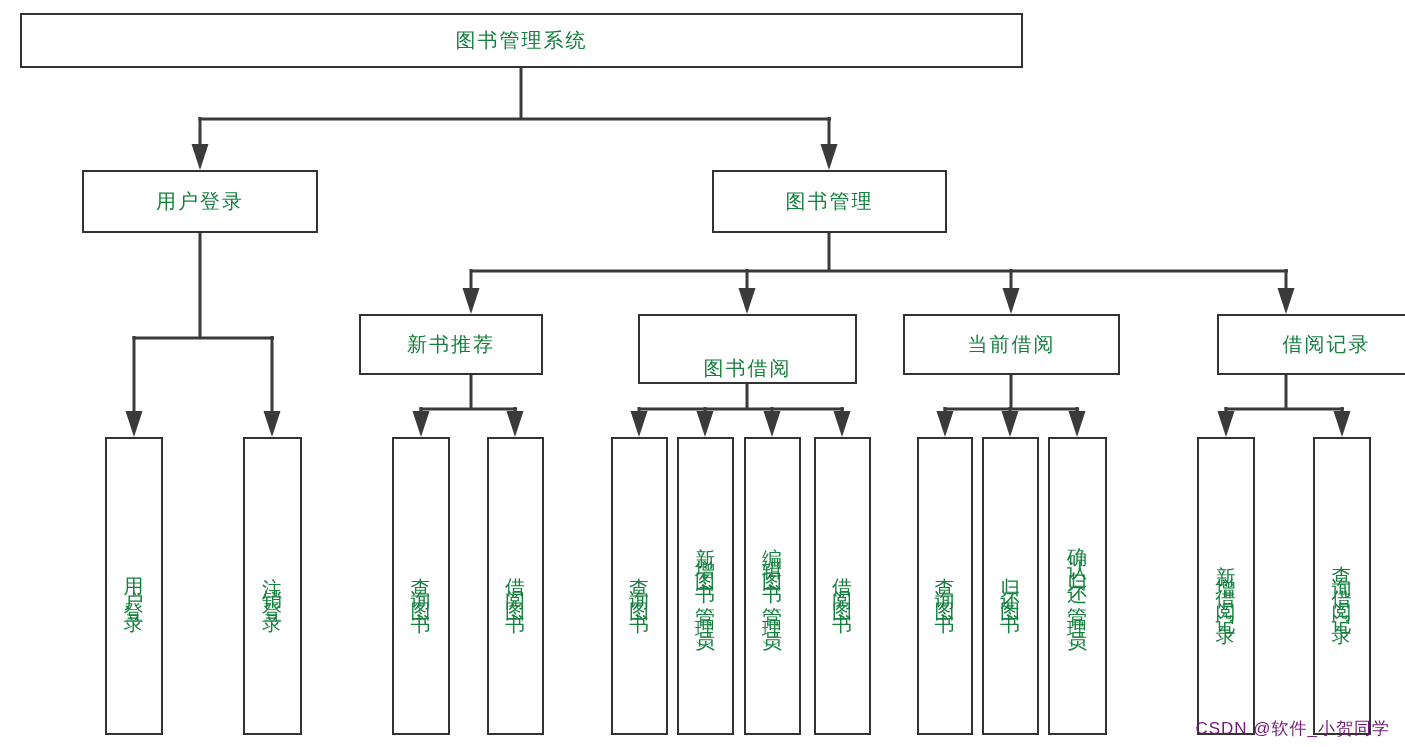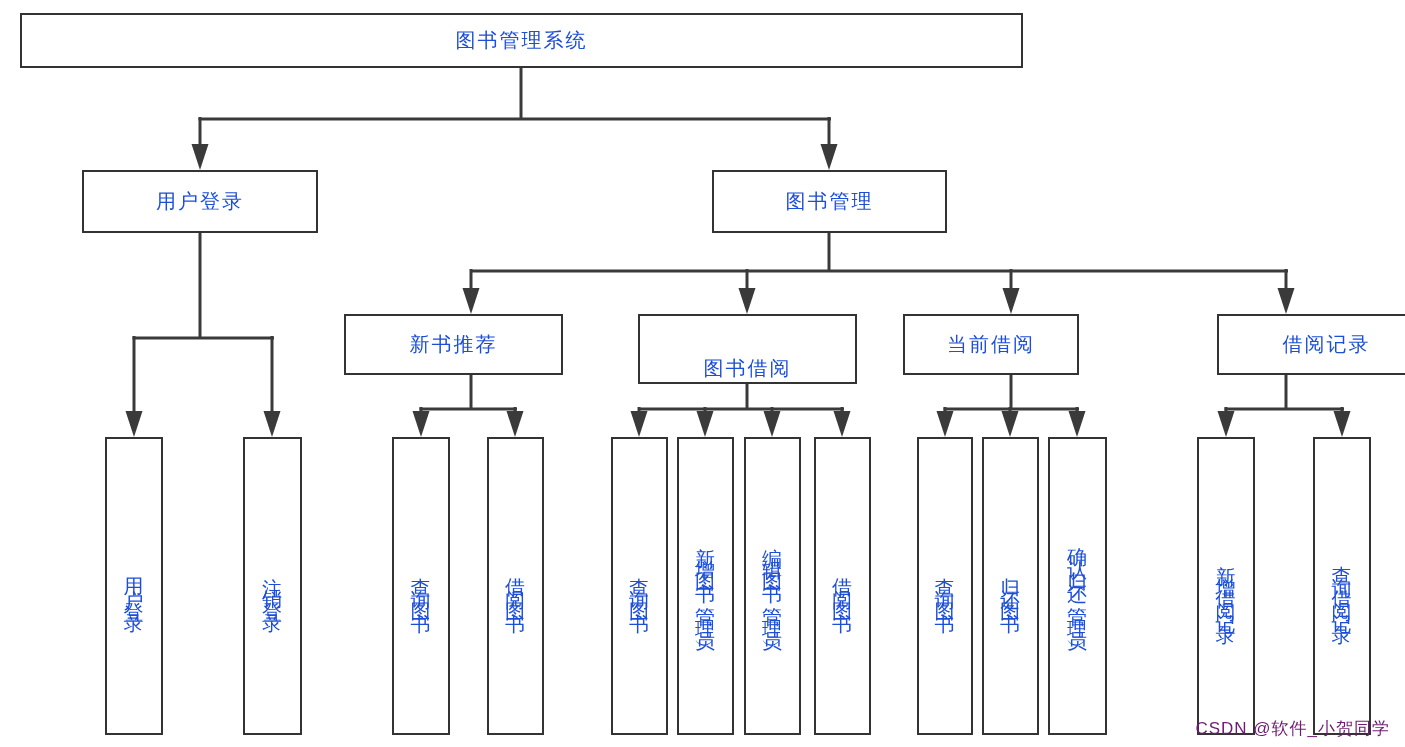--- a/index.html
+++ b/index.html
@@ -5,21 +5,21 @@
   html,body { margin:0; padding:0; background:#ffffff; }
   #canvas {
     position:relative; width:1405px; height:747px; background:#ffffff;
     font-family:"Liberation Sans","DejaVu Sans",sans-serif; overflow:hidden;
   }
   #connectors { position:absolute; left:0; top:0; width:1405px; height:747px; }
   .box {
     position:absolute; box-sizing:border-box; background:#ffffff;
     border:2.5px solid #333333; display:flex; align-items:center; justify-content:center;
   }
-  .lbl { color:#1d4ed8; font-size:20px; letter-spacing:2px; white-space:nowrap; }
+  .lbl { color:#15803d; font-size:20px; letter-spacing:2px; white-space:nowrap; }
   .v .lbl {
     writing-mode:vertical-rl; letter-spacing:12px; white-space:normal;
     line-height:1; font-size:20px;
   }
   #watermark {
     position:absolute; left:1188px; top:717px; width:202px; text-align:right;
     color:#701a75; font-size:17px; letter-spacing:1px; white-space:nowrap;
   }
   line, polyline { stroke:#3a3a3a; stroke-width:3; fill:none; }
   polygon { fill:#3a3a3a; stroke:none; }
@@ -109,27 +109,27 @@
     <span class="lbl">图书管理系统</span>
   </div>
 
   <div class="box h" style="left:82px; top:170px; width:236px; height:63px;">
     <span class="lbl">用户登录</span>
   </div>
   <div class="box h" style="left:712px; top:170px; width:235px; height:63px;text-align:right;">
     <span class="lbl">图书管理</span>
   </div>
 
-  <div class="box h" style="left:344px; top:314px; width:219px; height:61px;">
+  <div class="box h" style="left:359px; top:314px; width:184px; height:61px;">
     <span class="lbl">新书推荐</span>
   </div>
   <div class="box h" style="left:638px; top:314px; width:219px; height:70px;align-items:flex-end;">
     <span class="lbl">图书借阅</span>
   </div>
-  <div class="box h" style="left:903px; top:314px; width:176px; height:61px;">
+  <div class="box h" style="left:903px; top:314px; width:217px; height:61px;">
     <span class="lbl">当前借阅</span>
   </div>
   <div class="box h" style="left:1177px; top:314px; width:219px; height:61px;margin-left:40px;">
     <span class="lbl">借阅记录</span>
   </div>
 
   <div class="box v" style="left:105px; top:437px; width:58px; height:298px;">
     <span class="lbl">用户登录</span>
   </div>
   <div class="box v" style="left:243px; top:437px; width:59px; height:298px;">

